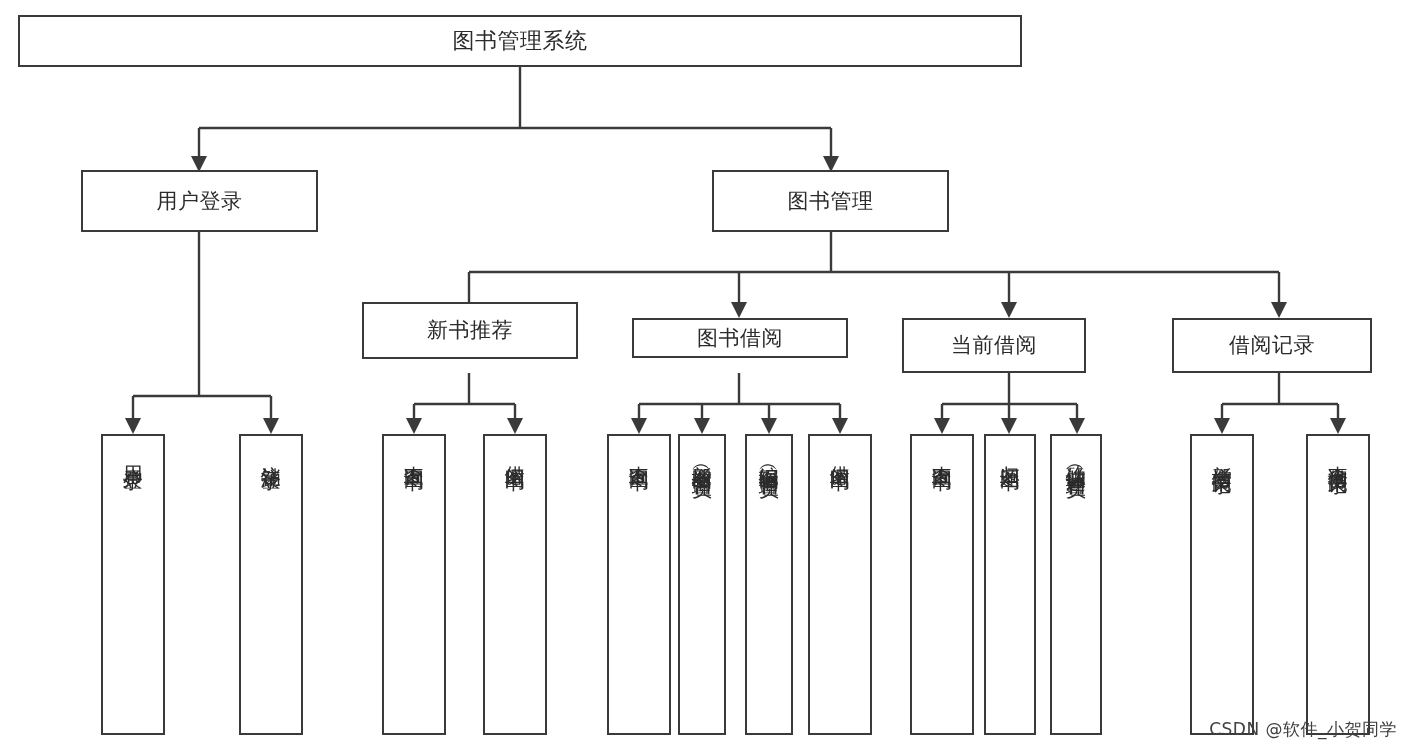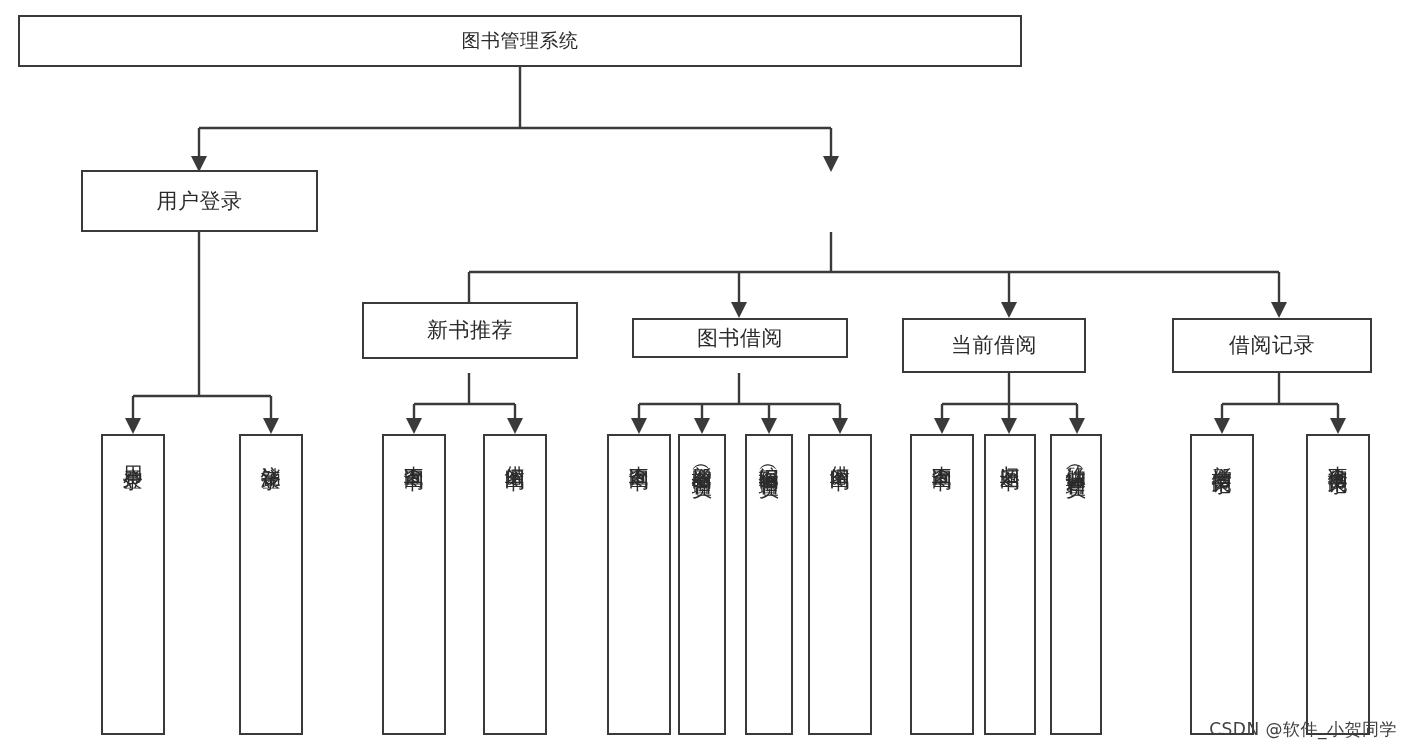--- a/index.html
+++ b/index.html
@@ -33,21 +33,21 @@
     display: block;
     text-align: center;
     letter-spacing: 0.5px;
     line-height: 1.25;
   }
   
   .node.horiz .label {
     font-size: 21px;
     white-space: nowrap;
   }
-  .node.root .label { font-size: 19px; font-family: Liberation Serif, serif; }
+  .node.root .label { font-size: 22px; font-family: Liberation Serif, serif; }
 
   
   .node.leaf {
     align-items: flex-start;
     justify-content: center;
     padding-top: 14px;
   }
   .node.leaf .label {
     writing-mode: vertical-rl;
     text-orientation: upright;
@@ -150,20 +150,23 @@
     <polygon points="1330,418 1346,418 1338,434"></polygon>
   </svg>
 
   <div class="node root horiz" style="left:18px; top:15px; width:1004px; height:52px;">
     <span class="label">图书管理系统</span>
   </div>
 
   <div class="node horiz" style="left:81px; top:170px; width:237px; height:62px;">
     <span class="label">用户登录</span>
   </div>
+  <div class="node horiz" style="left:712px; top:170px; width:237px; height:62px;">
+    <span class="label">图书管理</span>
+  </div>
 
   <div class="node horiz" style="left:362px; top:302px; width:216px; height:57px;">
     <span class="label">新书推荐</span>
   </div>
   <div class="node horiz" style="left:632px; top:318px; width:216px; height:40px;">
     <span class="label">图书借阅</span>
   </div>
   <div class="node horiz" style="left:902px; top:318px; width:184px; height:55px;">
     <span class="label">当前借阅</span>
   </div>

